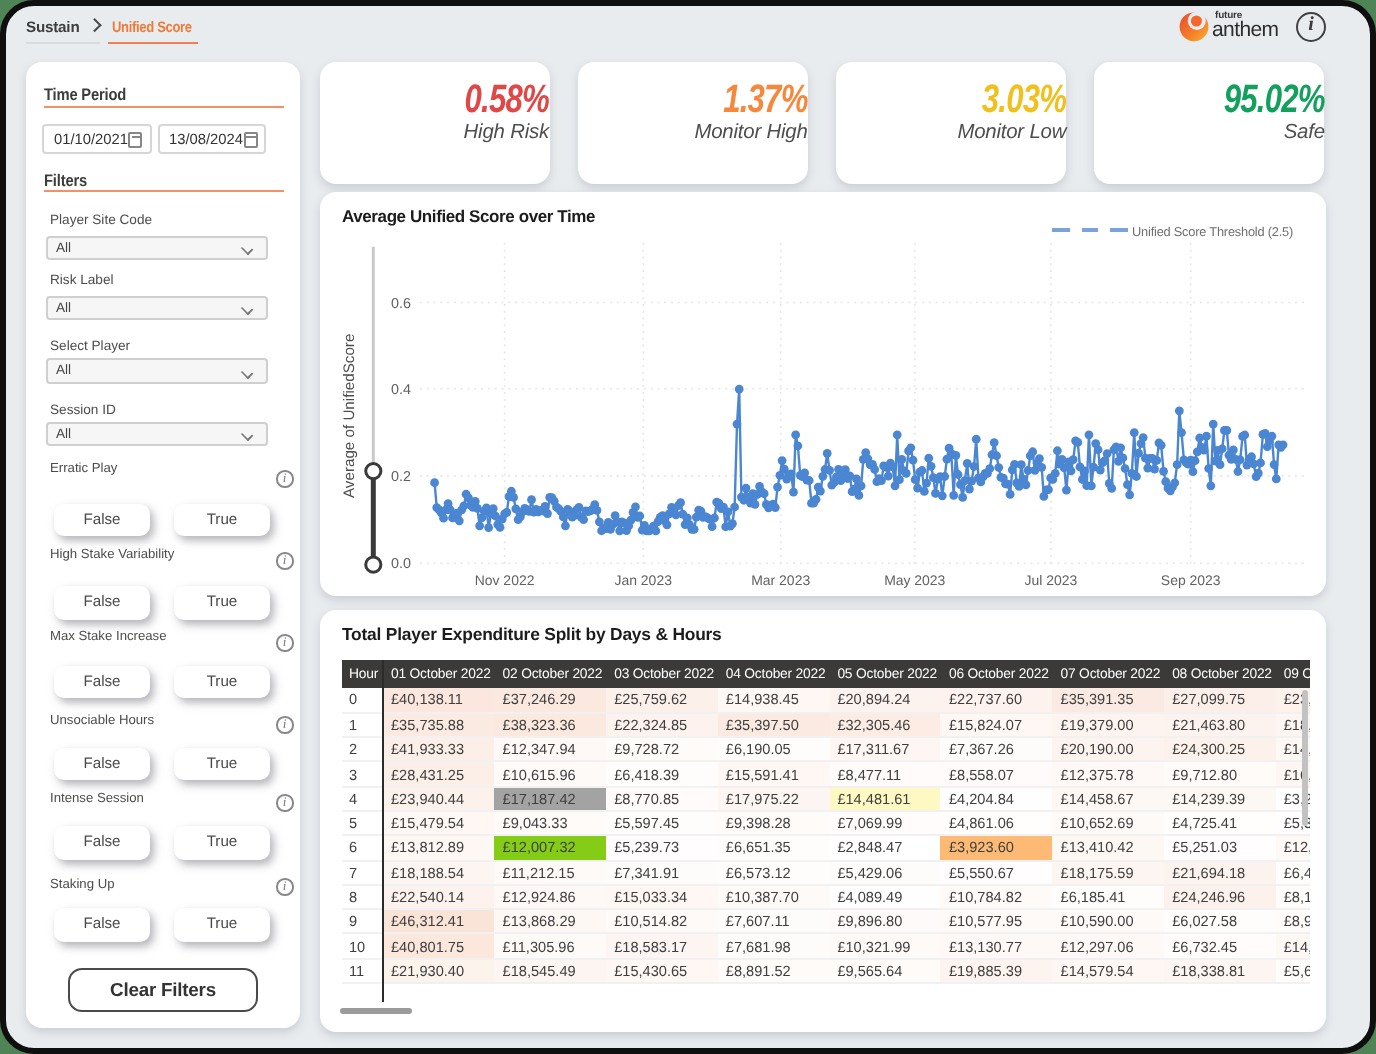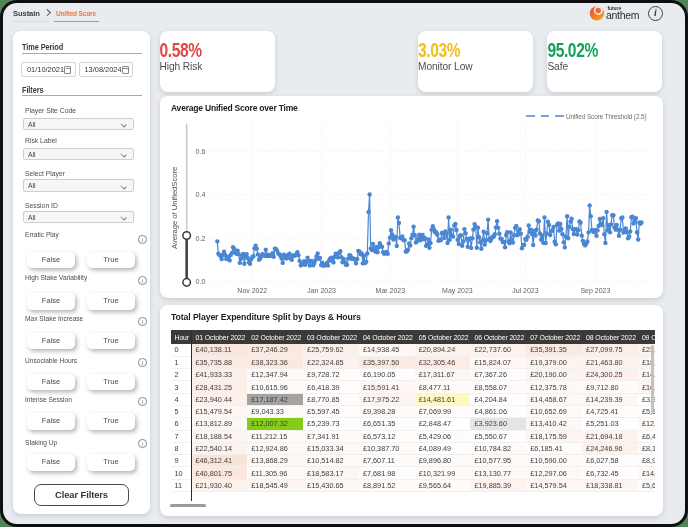--- a/index.html
+++ b/index.html
@@ -28,21 +28,21 @@
 .cal { position:absolute; right:3.5px; top:3.2px; width:6.8px; height:7.4px; border:0.9px solid #868686; border-radius:1px; }
 .cal:before { content:""; position:absolute; left:0.4px; top:1.3px; width:4.8px; height:0.8px; background:#868686; }
 .sel-label { position:absolute; left:12px; font-size:6.8px; color:#4c4c4c; line-height:7px; }
 .sel { position:absolute; left:10px; width:111px; height:12.8px; background:#f6f6f6; border:0.9px solid #cfcfcf; border-radius:2px; font-size:6.8px; color:#444; line-height:11.4px; padding-left:4px; }
 .sel:after { content:""; position:absolute; right:6.5px; top:3.8px; width:4.2px; height:4.2px; border-right:0.9px solid #777; border-bottom:0.9px solid #777; transform:rotate(45deg) scale(1,.75); }
 .tog-label { position:absolute; left:12px; font-size:6.6px; color:#4c4c4c; line-height:7px; }
 .info-s { position:absolute; left:125px; width:8.6px; height:8.6px; border:1px solid #888; border-radius:50%; color:#777; font-family:"Liberation Serif", serif; font-style:italic; font-size:6.5px; text-align:center; line-height:7.6px; }
 .tbtn { position:absolute; width:48px; height:16.5px; background:#fff; border-radius:5px; box-shadow:1.8px 2.2px 4px rgba(105,105,115,.5); font-size:7.6px; color:#4a4a4a; text-align:center; line-height:16.5px; }
 .clearbtn { position:absolute; left:21px; top:452.5px; width:95px; height:22.5px; border:1.6px solid #4a4a4a; border-radius:7px; background:#fff; font-size:9.4px; font-weight:bold; color:#333; text-align:center; line-height:19.5px; letter-spacing:-0.1px; }
 
-.kpi { height:61px; top:30.5px; width:115px; text-align:left; }
+.kpi { height:61px; top:30.5px; width:115px; text-align:right;font-style:italic; }
 .kpi .num { margin-top:12px; font-size:15.6px; line-height:15px; font-weight:bold; letter-spacing:-0.4px; transform:scale(1,1.27); }
 .kpi .lab { margin-top:3px; font-size:10.2px; color:#4e4e4e; letter-spacing:-0.1px; }
 
 .chartcard { left:159.5px; top:95.5px; width:503px; height:202.5px; }
 .ch-title { position:absolute; left:11.5px; top:7.5px; font-size:8.5px; font-weight:bold; color:#1c1c1c; letter-spacing:-0.2px; }
 .legend { position:absolute; right:16px; top:17px; font-size:6.4px; color:#6f6f6f; letter-spacing:-0.1px; }
 .leg-dash { display:inline-block; width:8.5px; height:1.4px; background:#79a3da; vertical-align:2px; margin-right:6px; }
 .ytitle { position:absolute; left:10.5px; top:153.5px; font-size:7.6px; color:#4e4e4e; transform:rotate(-90deg); transform-origin:left top; white-space:nowrap; }
 
 .tablecard { left:159.5px; top:304.5px; width:503px; height:211px; }
@@ -131,20 +131,24 @@
     <div class="info-s" style="top:408px">i</div>
     <div class="tbtn" style="left:14px; top:423px">False</div>
     <div class="tbtn" style="left:74px; top:423px">True</div>
 
     <div class="clearbtn">Clear Filters</div>
   </div>
 
   <div class="card kpi" style="left:159.5px">
         <div class="num" style="color:#e04848">0.58%</div>
         <div class="lab">High Risk</div>
+      </div>
+  <div class="card kpi" style="left:288.8px">
+        <div class="num" style="color:#f6883e">1.37%</div>
+        <div class="lab">Monitor High</div>
       </div>
   <div class="card kpi" style="left:418.1px">
         <div class="num" style="color:#efc01e">3.03%</div>
         <div class="lab">Monitor Low</div>
       </div>
   <div class="card kpi" style="left:547.4px">
         <div class="num" style="color:#13a05d">95.02%</div>
         <div class="lab">Safe</div>
       </div>
 
@@ -661,21 +665,21 @@
                 <td style="background:rgb(255,254,253)">£4,725.41</td>
                 <td style="background:rgb(255,253,253)">£5,332.10</td>
               </tr>
 <tr>
                 <td class="hc">6</td>
                 <td style="background:rgb(254,248,245)">£13,812.89</td>
                 <td style="background:#84cc16">£12,007.32</td>
                 <td style="background:rgb(255,253,253)">£5,239.73</td>
                 <td style="background:rgb(255,253,252)">£6,651.35</td>
                 <td style="background:rgb(255,255,255)">£2,848.47</td>
-                <td style="background:#e5e5e5">£3,923.60</td>
+                <td style="background:#fdba74">£3,923.60</td>
                 <td style="background:rgb(254,248,245)">£13,410.42</td>
                 <td style="background:rgb(255,253,253)">£5,251.03</td>
                 <td style="background:rgb(254,249,247)">£12,001.87</td>
               </tr>
 <tr>
                 <td class="hc">7</td>
                 <td style="background:rgb(253,245,241)">£18,188.54</td>
                 <td style="background:rgb(254,250,247)">£11,212.15</td>
                 <td style="background:rgb(254,252,251)">£7,341.91</td>
                 <td style="background:rgb(255,253,252)">£6,573.12</td>

